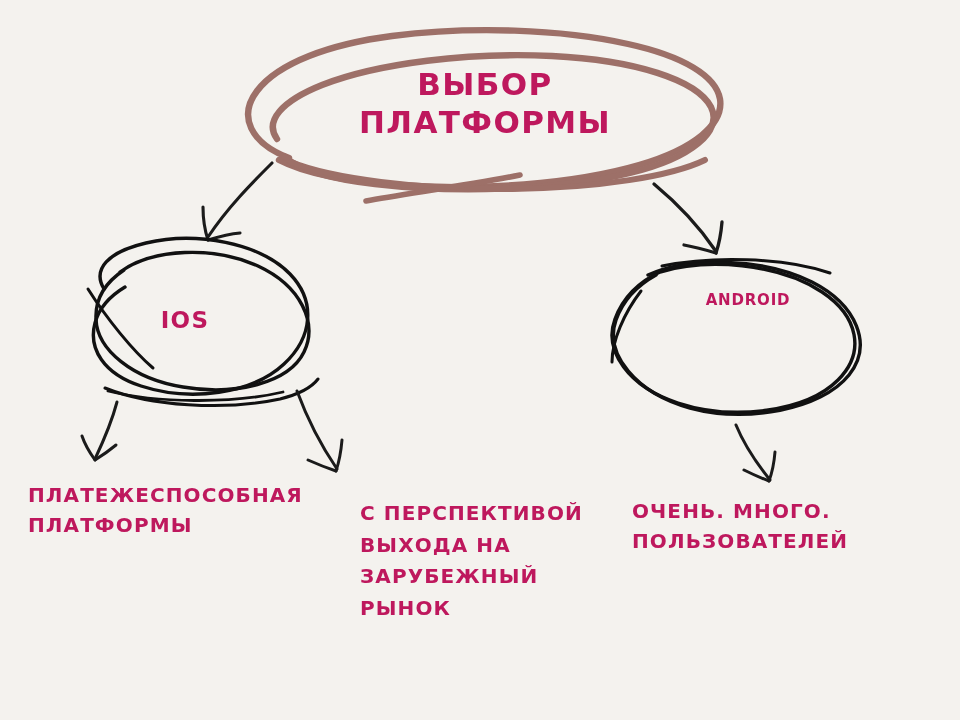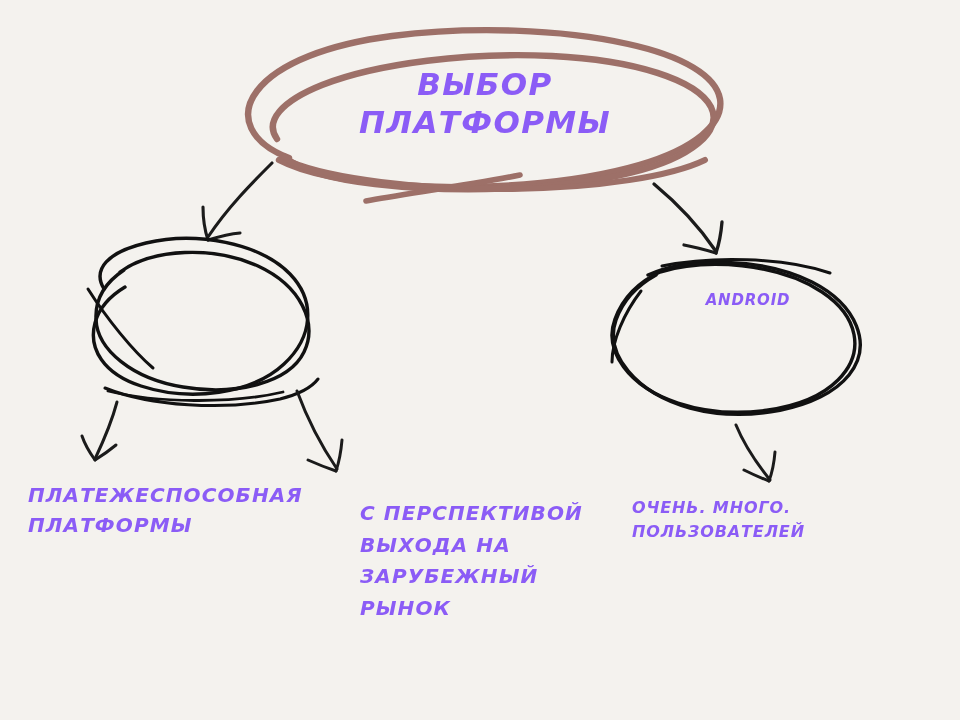--- a/index.html
+++ b/index.html
@@ -23,27 +23,26 @@
   #sketch-layer {
     position: absolute;
     top: 0;
     left: 0;
     width: 960px;
     height: 720px;
   }
   .node-label,
   .leaf-label {
     position: absolute;
-    color: #8b5cf6;
+    color: #be185d;
     font-family: "DejaVu Sans", sans-serif;
     font-weight: 700;
     letter-spacing: 0.055em;
     line-height: 1.32;
     white-space: pre-line;
-    font-style: italic;
     -webkit-font-smoothing: antialiased;
   }
   
   #root-node-label {
     left: 320px;
     top: 66px;
     width: 330px;
     text-align: center;
     font-size: 31px;
     line-height: 1.22;
@@ -77,21 +76,21 @@
     top: 498px;
     width: 260px;
     font-size: 20px;
     line-height: 1.58;
     margin-left: 40px;
   }
   #leaf-users-label {
     left: 632px;
     top: 496px;
     width: 260px;
-    font-size: 16px;
+    font-size: 20px;
     line-height: 1.5;
   }
   .sk-stroke {
     fill: none;
     stroke-linecap: round;
     stroke-linejoin: round;
   }
 </style>
 </head>
 <body>
@@ -198,20 +197,21 @@
       <path class="sk-stroke" stroke="#1b1b1b" stroke-width="3.0" d="M 736 425 C 745 447, 758 465, 770 480"></path>
       <path class="sk-stroke" stroke="#1b1b1b" stroke-width="3.0" d="M 775 452 C 774 464, 772 473, 769 481"></path>
       <path class="sk-stroke" stroke="#1b1b1b" stroke-width="3.0" d="M 769 481 C 761 478, 752 474, 744 470"></path>
     </g>
 
   </svg>
 
   <div class="node-label" id="root-node-label">ВЫБОР
 ПЛАТФОРМЫ</div>
 
+  <div class="node-label" id="node-ios-label">IOS</div>
 
   <div class="node-label" id="node-android-label">ANDROID</div>
 
   <div class="leaf-label" id="leaf-audience-label">ПЛАТЕЖЕСПОСОБНАЯ
 ПЛАТФОРМЫ</div>
 
   <div class="leaf-label" id="leaf-foreign-label">С ПЕРСПЕКТИВОЙ
 ВЫХОДА НА
 ЗАРУБЕЖНЫЙ
 РЫНОК</div>

